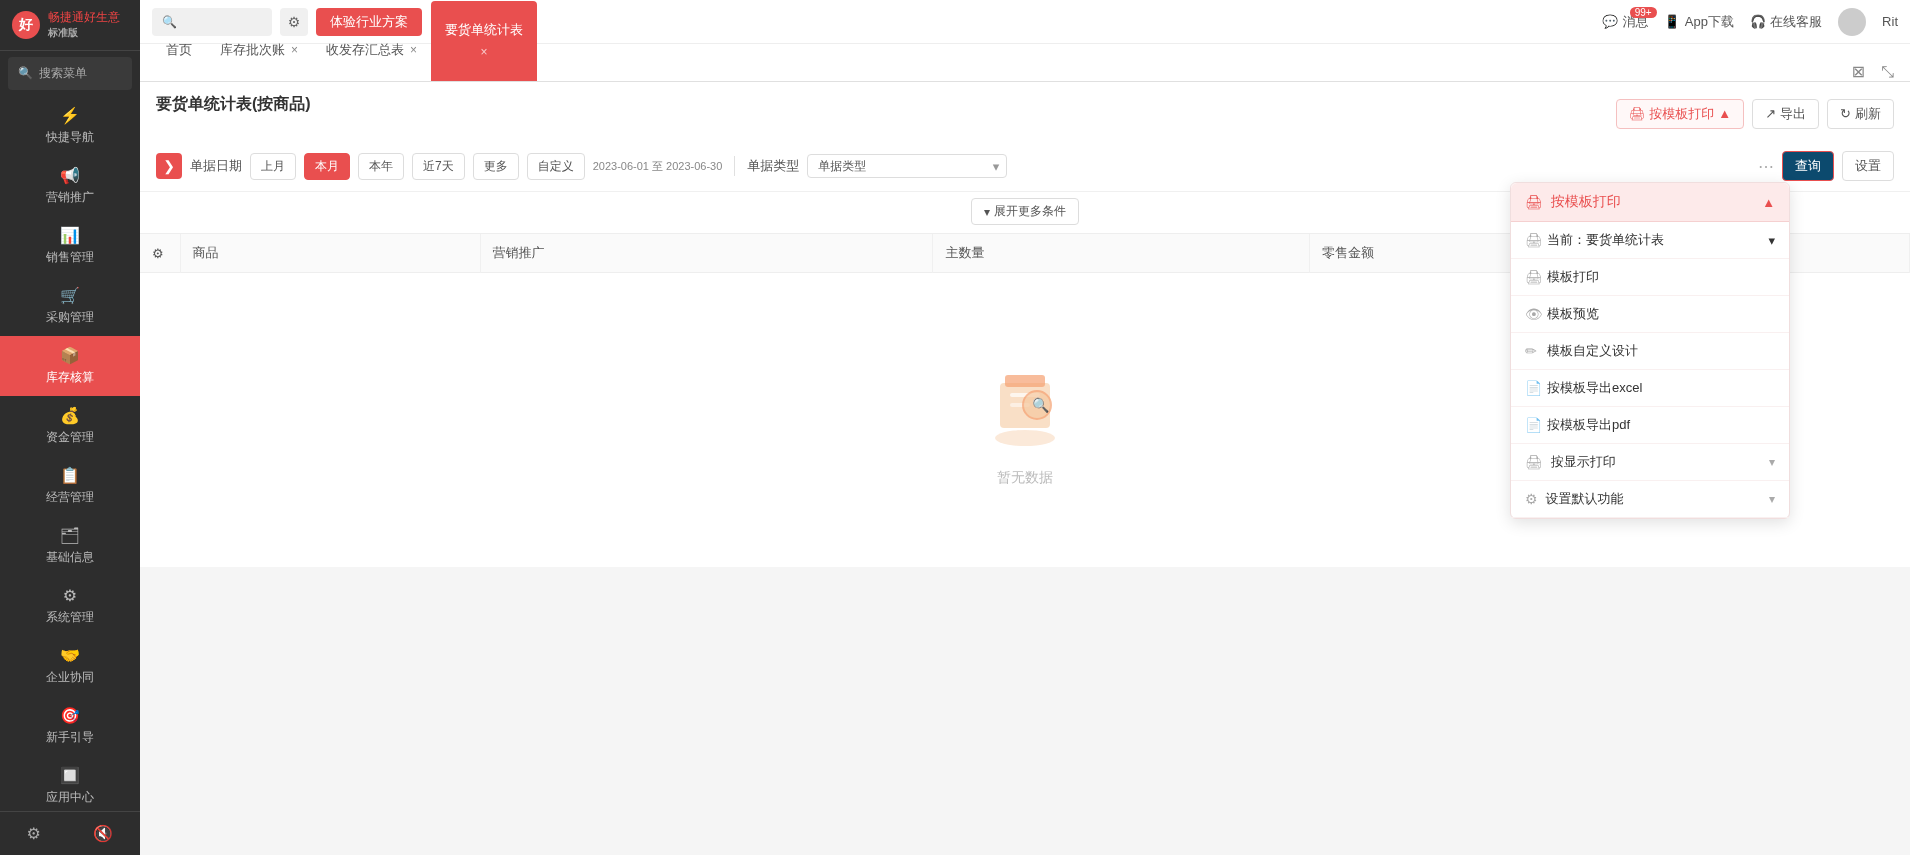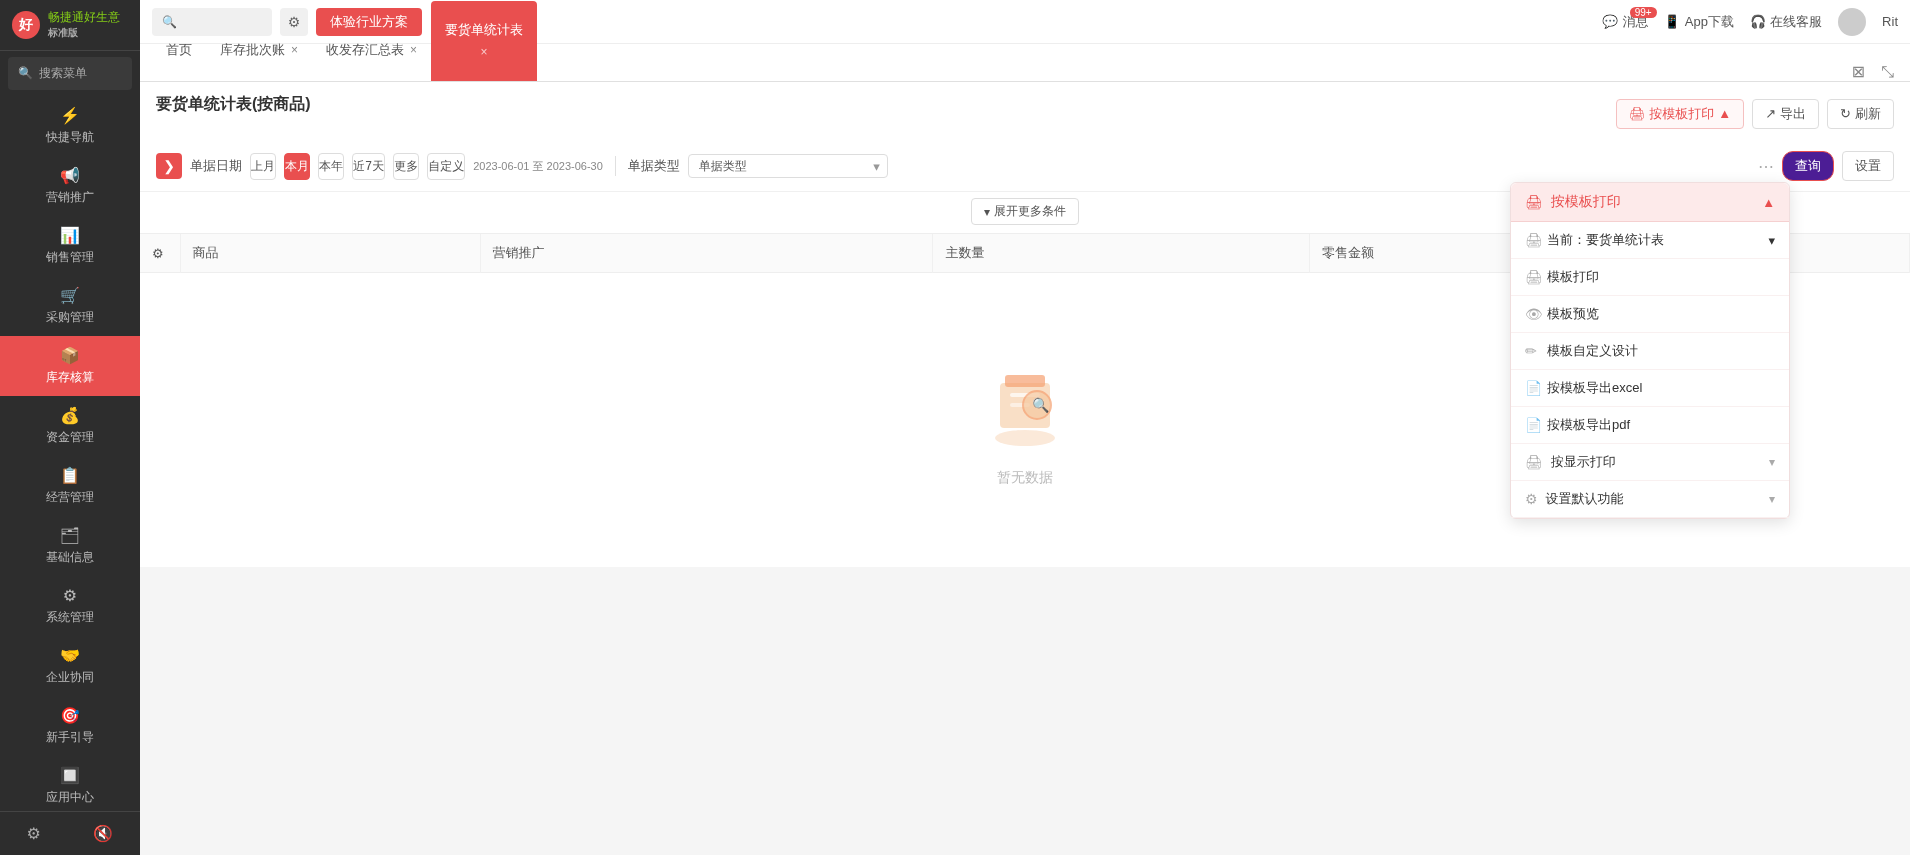--- a/index.html
+++ b/index.html
@@ -26,21 +26,21 @@
       width: 28px;
       height: 28px;
       background: #e94f4f;
       border-radius: 50%;
       display: flex; align-items: center; justify-content: center;
       color: #fff;
       font-size: 14px;
       font-weight: bold;
       flex-shrink: 0;
     }
-    .logo-text { font-size: 12px; color: #84cc16; line-height: 1.3; }
+    .logo-text { font-size: 12px; color: #ef4444; line-height: 1.3; }
     .logo-badge { font-size: 10px; color: #aaa; font-weight: bold; }
     .sidebar-search {
       padding: 8px 10px;
       display: flex; align-items: center; gap: 6px;
       background: #3a3a3a;
       margin: 6px 8px;
       border-radius: 4px;
       cursor: pointer;
     }
     .sidebar-search span { font-size: 12px; color: #aaa; }
@@ -216,28 +216,28 @@
       width: 26px; height: 26px;
       background: #e94f4f;
       border-radius: 4px;
       display: flex; align-items: center; justify-content: center;
       cursor: pointer;
       color: #fff;
       font-size: 14px;
     }
     .filter-label { font-size: 13px; color: #555; }
     .date-btn {
-      padding: 4px 0;
+      padding: 4px 10px;
       border: 1px solid #ddd;
       background: #fff;
       border-radius: 4px;
       font-size: 12px;
       color: #555;
       cursor: pointer;
-      font-family: Liberation Mono, monospace;
+      font-family: Liberation Sans, sans-serif;
     }
     .date-btn.active {
       background: #e94f4f;
       color: #fff;
       border-color: #e94f4f;
     }
     .date-range { font-size: 11px; color: #888; }
     .filter-divider { width: 1px; height: 20px; background: #e0e0e0; margin: 0 4px; }
     .filter-select {
       padding: 4px 28px 4px 10px;
@@ -286,24 +286,23 @@
       padding: 5px 12px;
       border: 1px solid #ddd;
       border-radius: 4px;
       background: #fff;
       font-size: 13px;
       color: #555;
       cursor: pointer;
       font-family: inherit;
     }
     .toolbar-btn.primary {
-      background: #4c1d95;
+      background: #0c4a6e;
       color: #fff;
       border-color: #e94f4f;
-      border-radius: 11px;
     }
 
     
     .table-wrap {
       background: #fff;
       overflow: auto;
     }
     table {
       width: 100%;
       border-collapse: collapse;

